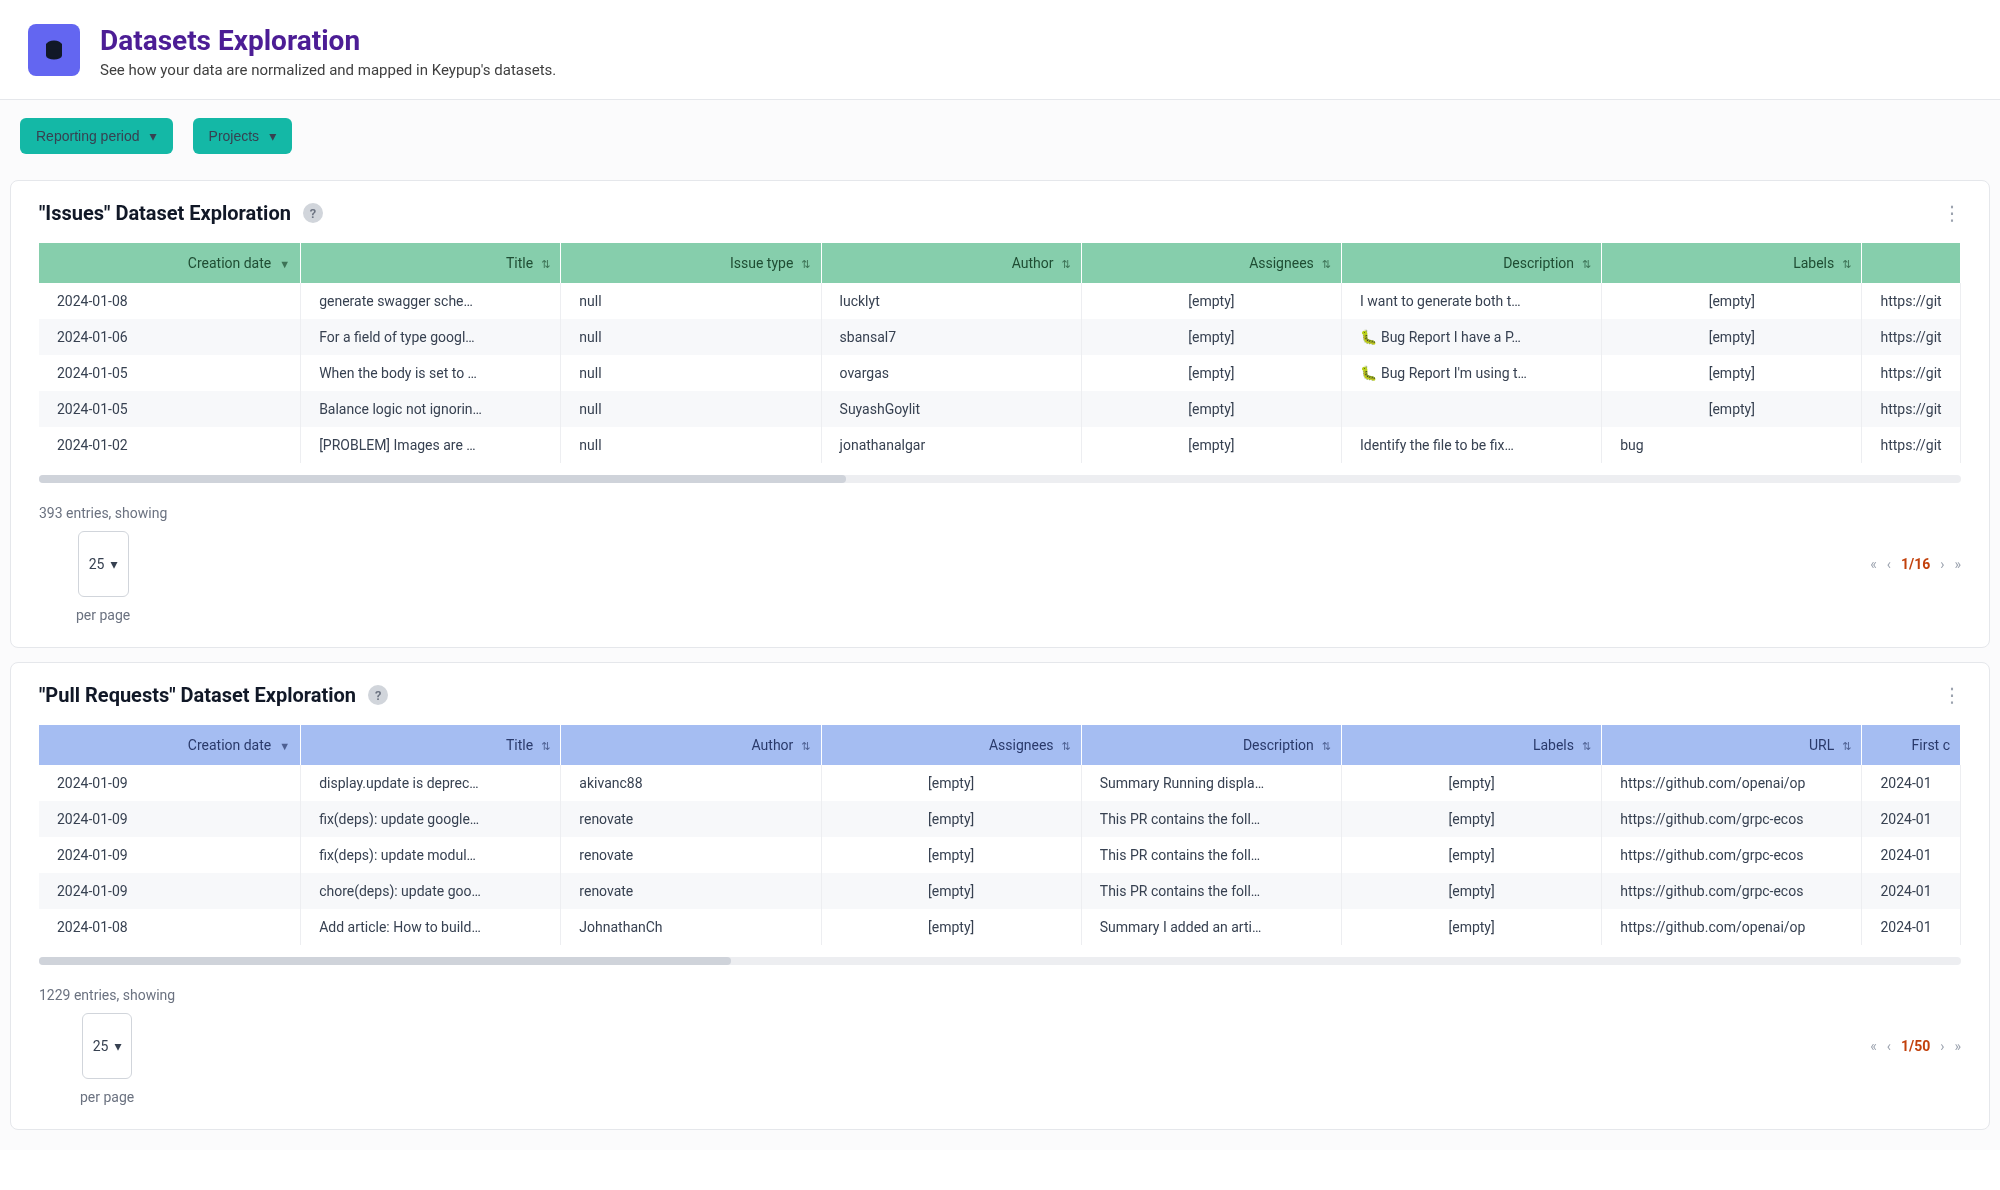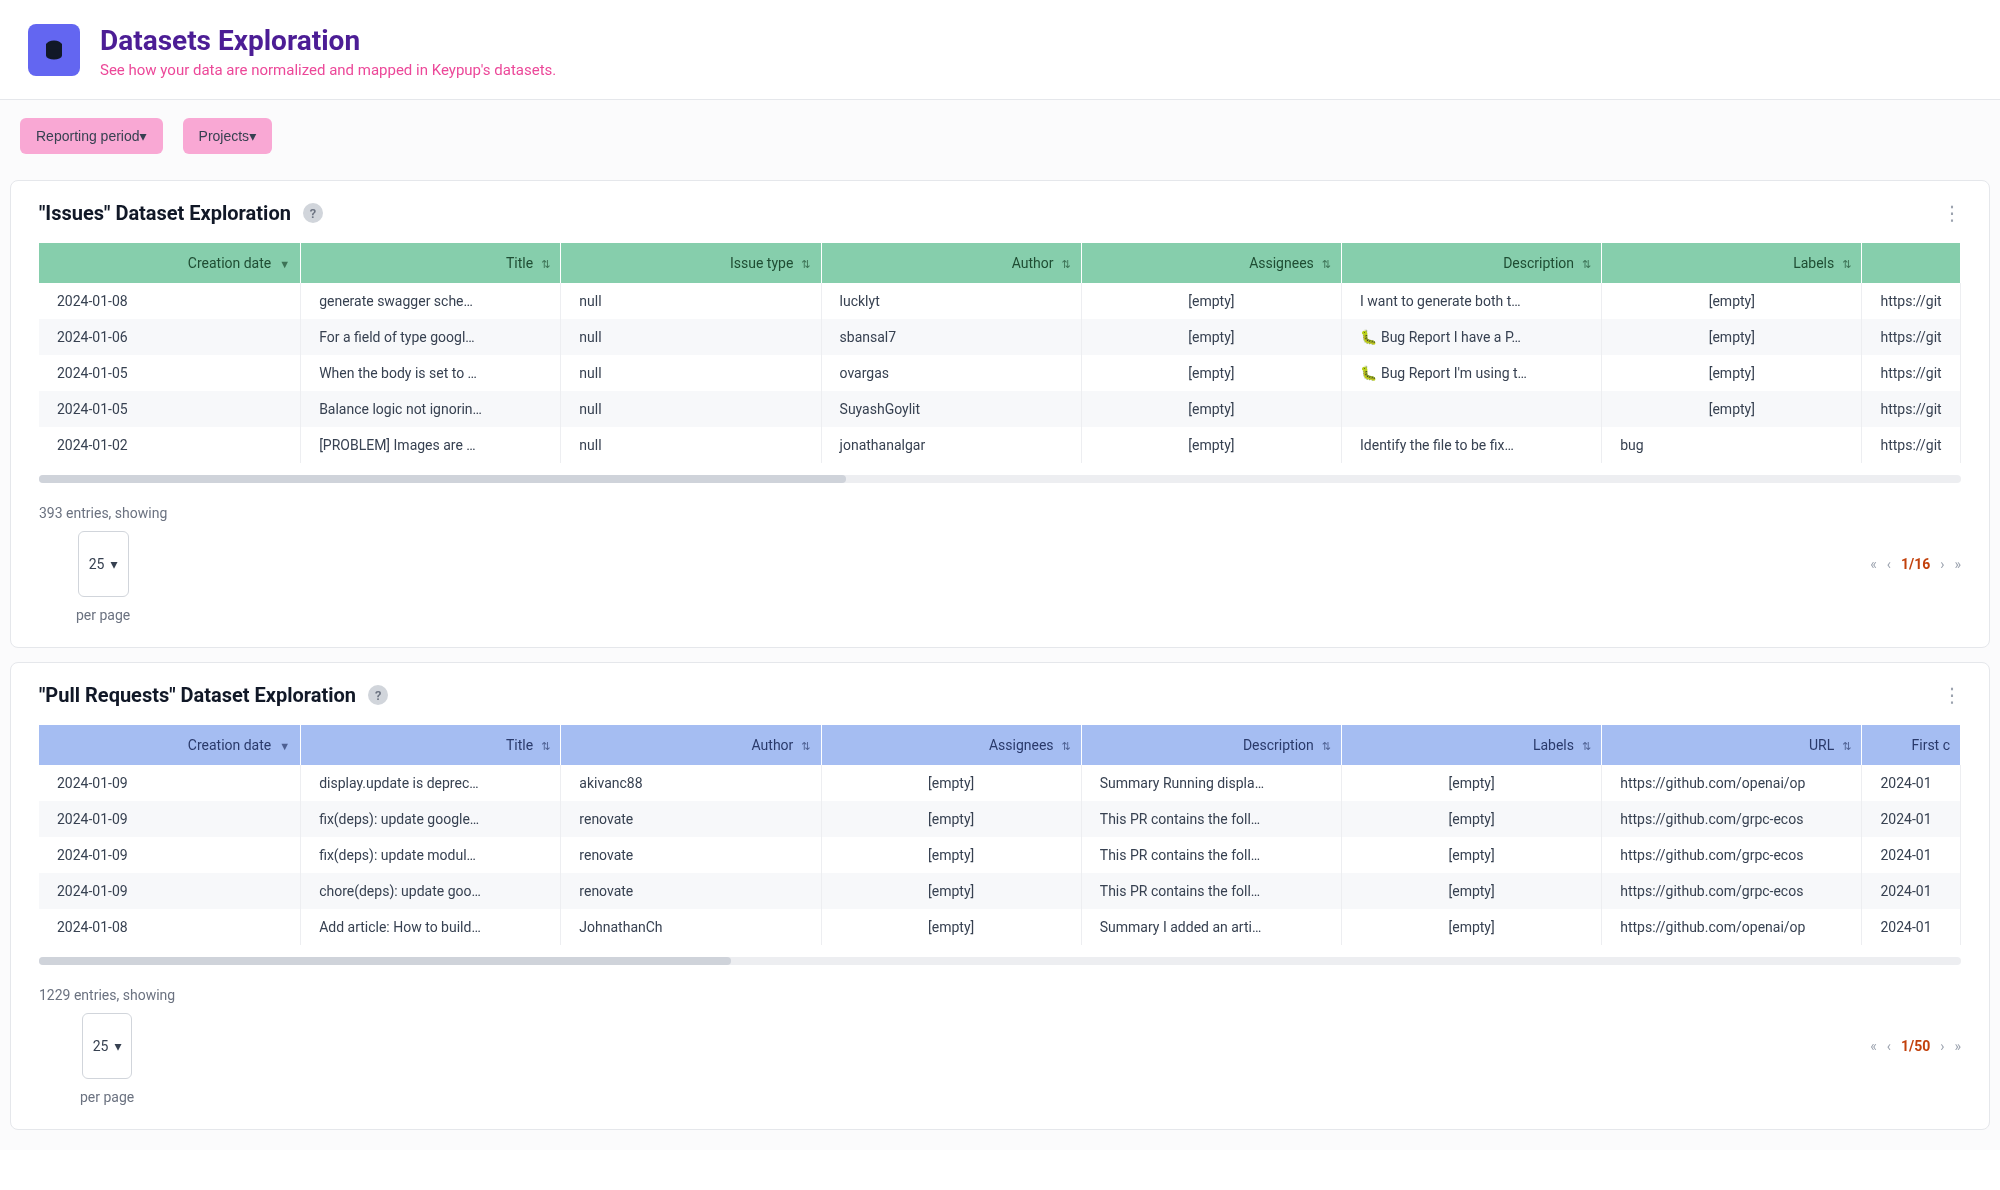--- a/index.html
+++ b/index.html
@@ -17,35 +17,36 @@
     border-bottom: 1px solid #e5e7eb;
   }
   .header-icon {
     width: 52px; height: 52px;
     background: #6366f1;
     border-radius: 8px;
     display: flex; align-items: center; justify-content: center;
     color: #fff;
   }
   .header-text h1 { font-size: 28px; font-weight: 700; color: #4c1d95; }
-  .header-text p { font-size: 15px; color: #ec4899; margin-top: 4px; }
+  .header-text p { font-size: 15px; color: #404040; margin-top: 4px; }
   .filters {
     display: flex;
     gap: 20px;
     padding: 18px 10px 12px;
   }
   .filter-btn {
-    background: #f9a8d4;
+    background: #14b8a6;
     border: none;
     padding: 10px 16px;
     border-radius: 6px;
     font-size: 14px;
     color: #374151;
     display: inline-flex;
     align-items: center;
+    gap: 10px;
     cursor: pointer;
   }
   .page-body { padding: 0 10px 20px; background:#fbfbfc; }
   .card {
     background: #fff;
     border: 1px solid #e5e7eb;
     border-radius: 8px;
     margin-top: 14px;
     padding: 0;
   }

